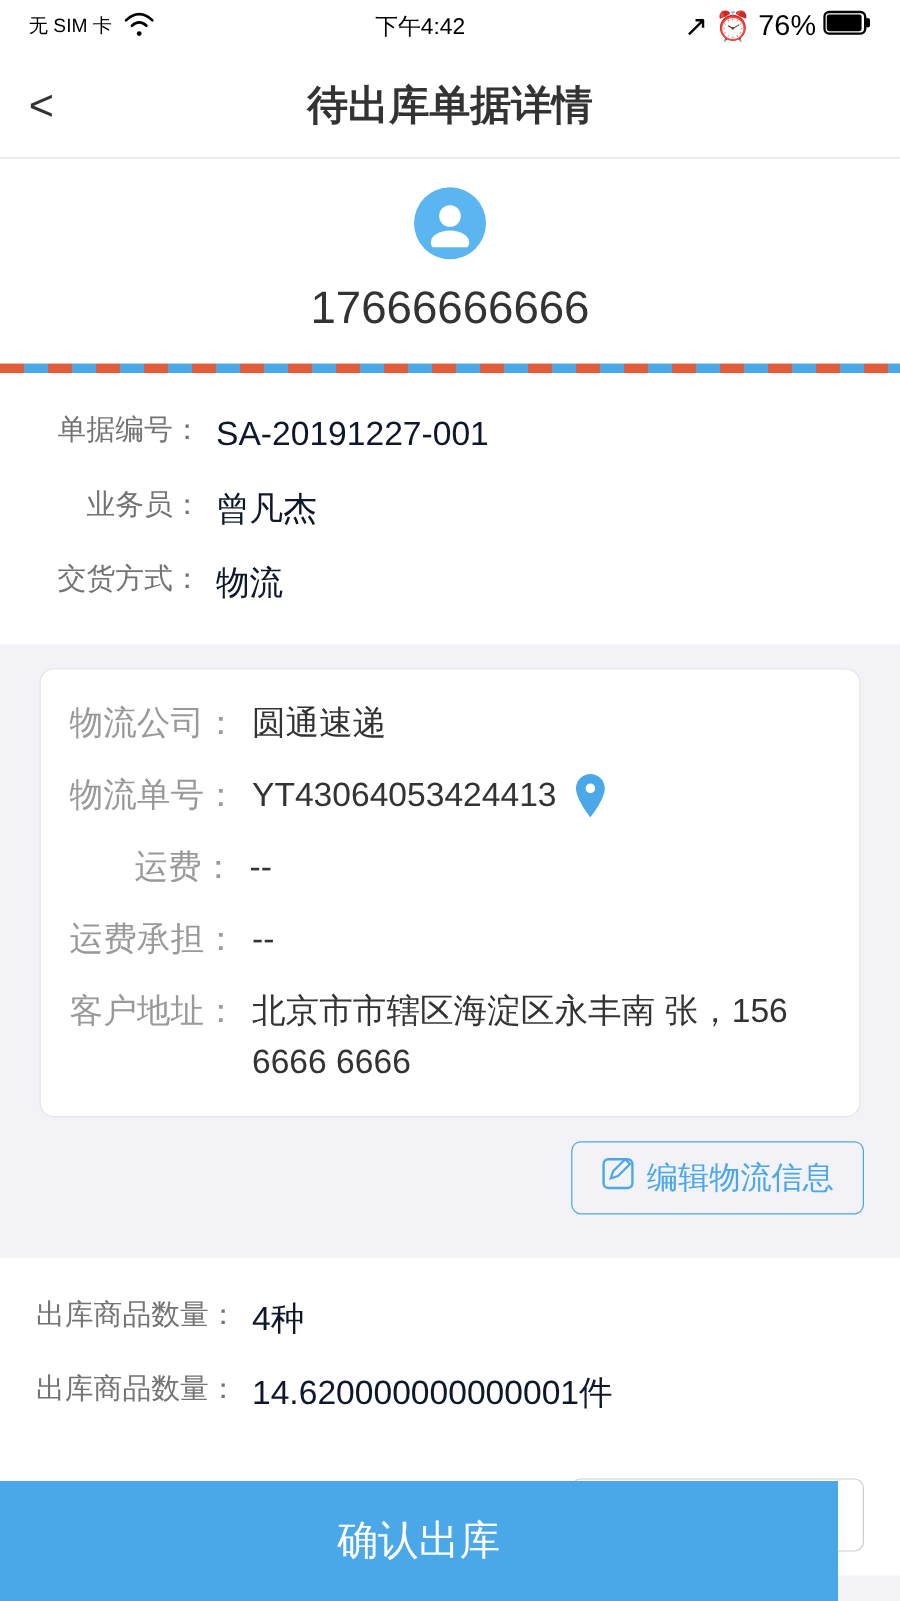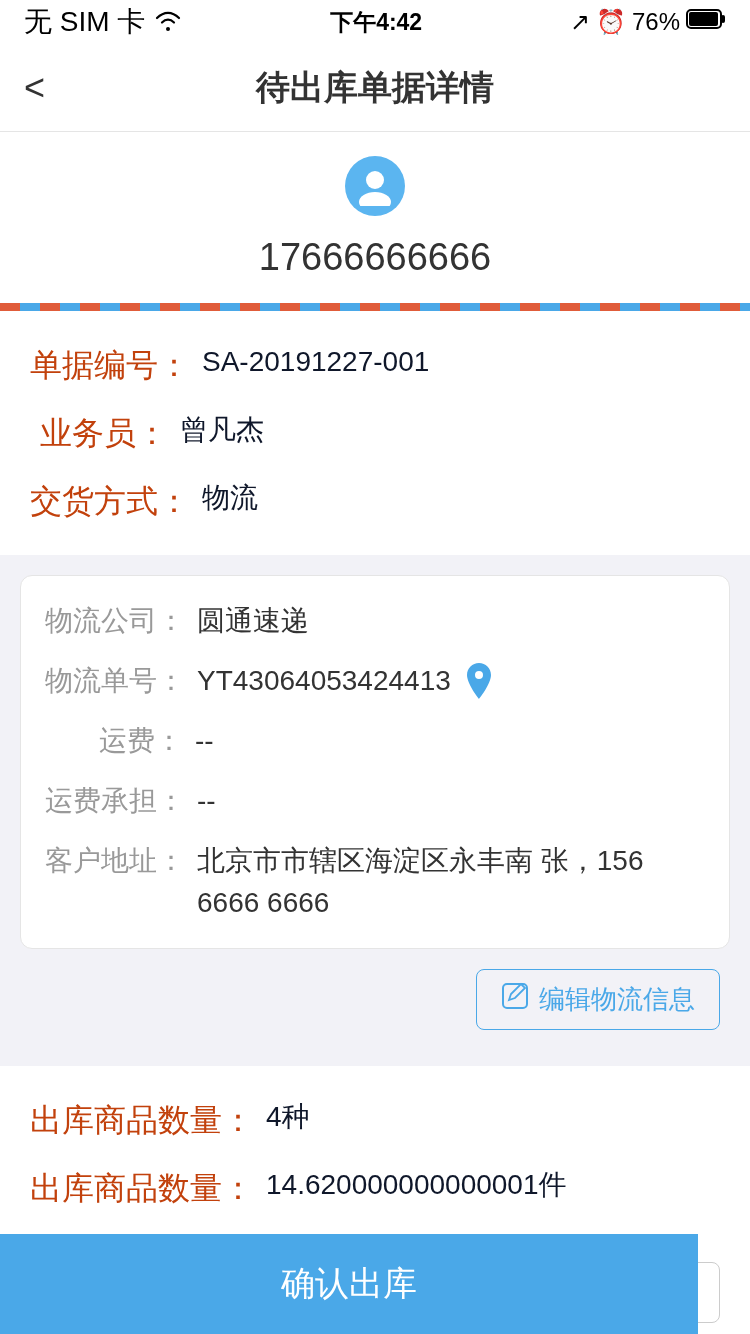--- a/index.html
+++ b/index.html
@@ -24,25 +24,25 @@
       align-items: center;
       justify-content: space-between;
       padding: 0 24px;
       font-size: 24px;
       color: #000;
     }
     .status-left {
       display: flex;
       align-items: center;
       gap: 9px;
-      font-size: 28px;
+      font-size: 16px;
     }
     .status-center {
-      font-size: 23px;
-      font-weight: 700;
+      font-size: 19px;
+      font-weight: 400;
     }
     .status-right {
       display: flex;
       align-items: center;
       gap: 6px;
       font-size: 24px;
     }
 
     
     .nav-bar {
@@ -118,39 +118,39 @@
       margin-bottom: 16px;
     }
     .info-row {
       display: flex;
       align-items: flex-start;
       margin-bottom: 20px;
       line-height: 1.5;
     }
     .info-row:last-child { margin-bottom: 0; }
     .info-label {
-      color: #c2410c;
-      font-size: 32px;
+      color: #737373;
+      font-size: 24px;
       min-width: 150px;
       text-align: right;
       flex-shrink: 0;
       padding-right: 12px;
     }
     .info-value {
       color: #0f172a;
       font-size: 28px;
       flex: 1;
     }
 
     
     .logistics-card {
       background: #fff;
       border: 1px solid #e5e5e5;
       border-radius: 12px;
-      margin: 20px 20px;
+      margin: 20px 33px;
       padding: 24px 24px;
     }
     .logistics-row {
       display: flex;
       align-items: flex-start;
       margin-bottom: 18px;
       line-height: 1.5;
     }
     .logistics-row:last-child { margin-bottom: 0; }
     .logistics-label {

